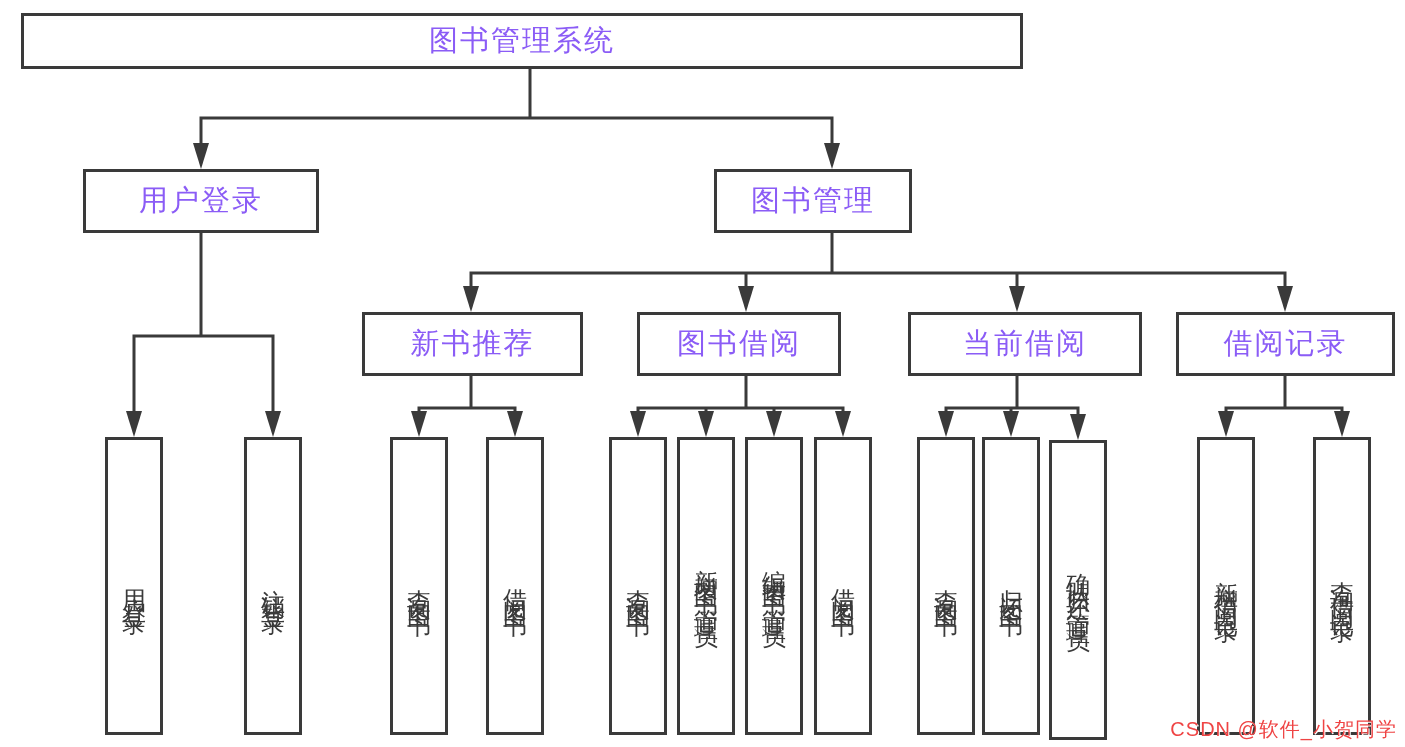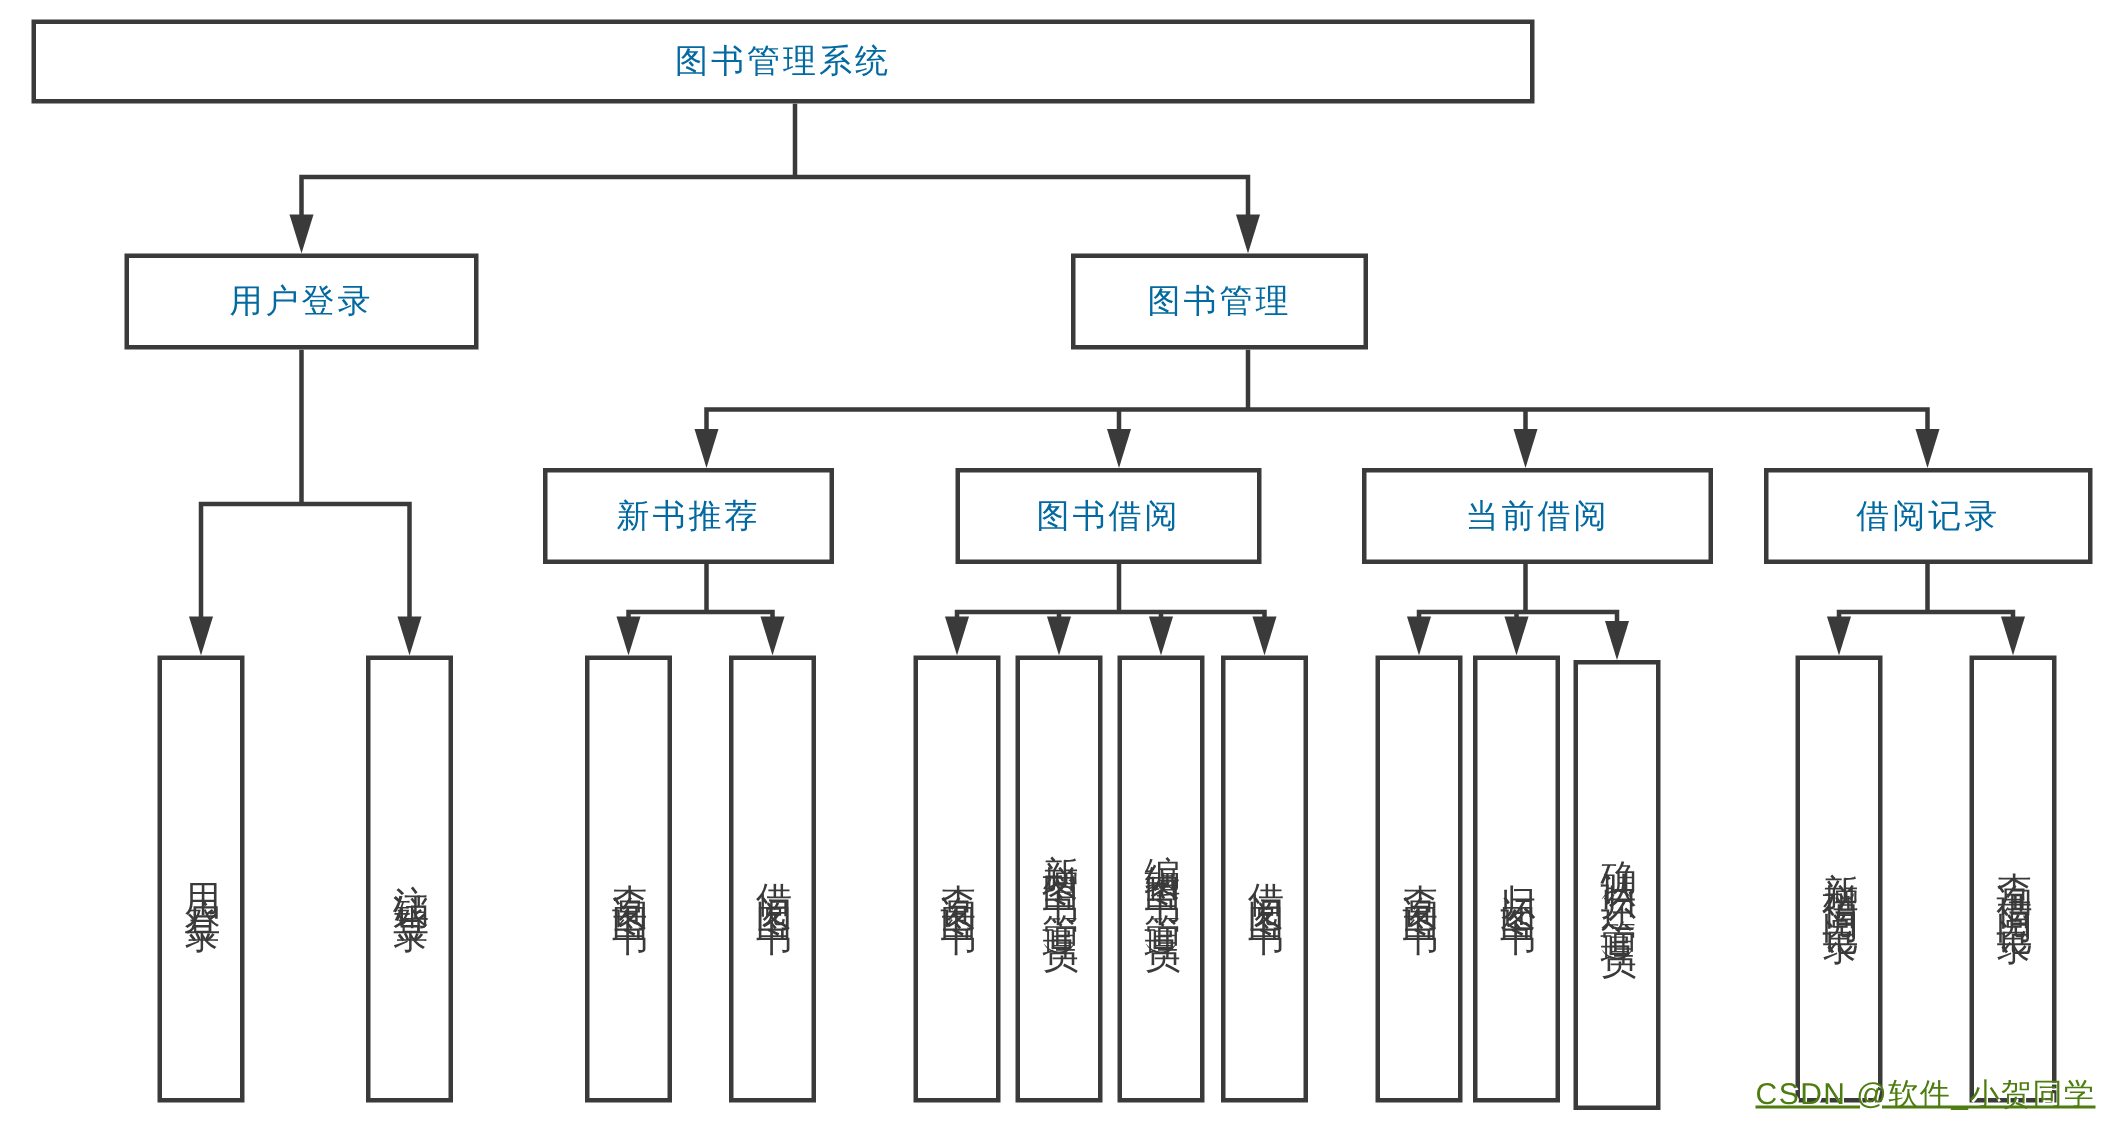--- a/index.html
+++ b/index.html
@@ -10,43 +10,42 @@
     font-family:"Liberation Sans","DejaVu Sans",sans-serif;
     overflow:hidden;
   }
   #connectors{position:absolute;left:0;top:0;z-index:1;}
   .hbox{
     position:absolute;z-index:2;
     box-sizing:border-box;
     border:3px solid #3a3a3a;
     background:#ffffff;
     display:flex;align-items:center;justify-content:center;
-    font-size:22px;letter-spacing:2px;color:#0369a1;
+    font-size:29px;letter-spacing:2px;color:#8b5cf6;
     white-space:nowrap;
   }
   .vbox{
     position:absolute;z-index:2;
     box-sizing:border-box;
     width:58px;top:437px;height:298px;
     border:3px solid #3a3a3a;
     background:#ffffff;
     writing-mode:vertical-rl;
     text-orientation:mixed;
     display:flex;align-items:center;justify-content:center;
     font-size:24px;letter-spacing:8px;color:#3a3a3a;
     line-height:1;
   }
   #watermark{
     position:absolute;z-index:3;
     right:8px;bottom:4px;
     font-size:20px;letter-spacing:1px;
-    color:#4d7c0f;
+    color:#ef4444;
     text-shadow:1px 1px 0 #ffffff;
     white-space:nowrap;
-    text-decoration:underline;
   }
 </style>
 </head>
 <body>
 
 <div id="stage">
 
   <svg id="connectors" width="1405" height="747" viewBox="0 0 1405 747">
     <g stroke="#3a3a3a" stroke-width="3" fill="none">
 
@@ -85,21 +84,21 @@
       <polygon points="1218,411 1234,411 1226,437"></polygon>
       <polygon points="1334,411 1350,411 1342,437"></polygon>
     </g>
   </svg>
 
   <div class="hbox" style="left:21px;top:13px;width:1002px;height:56px">图书管理系统</div>
 
   <div class="hbox" style="left:83px;top:169px;width:236px;height:64px">用户登录</div>
   <div class="hbox" style="left:714px;top:169px;width:198px;height:64px">图书管理</div>
 
-  <div class="hbox" style="left:362px;top:312px;width:194px;height:64px">新书推荐</div>
+  <div class="hbox" style="left:362px;top:312px;width:221px;height:64px">新书推荐</div>
   <div class="hbox" style="left:637px;top:312px;width:204px;height:64px">图书借阅</div>
   <div class="hbox" style="left:908px;top:312px;width:234px;height:64px">当前借阅</div>
   <div class="hbox" style="left:1176px;top:312px;width:219px;height:64px">借阅记录</div>
 
   <div class="vbox" style="left:105px">用户登录</div>
   <div class="vbox" style="left:244px">注销登录</div>
 
   <div class="vbox" style="left:390px">查询图书</div>
   <div class="vbox" style="left:486px">借阅图书</div>
 

